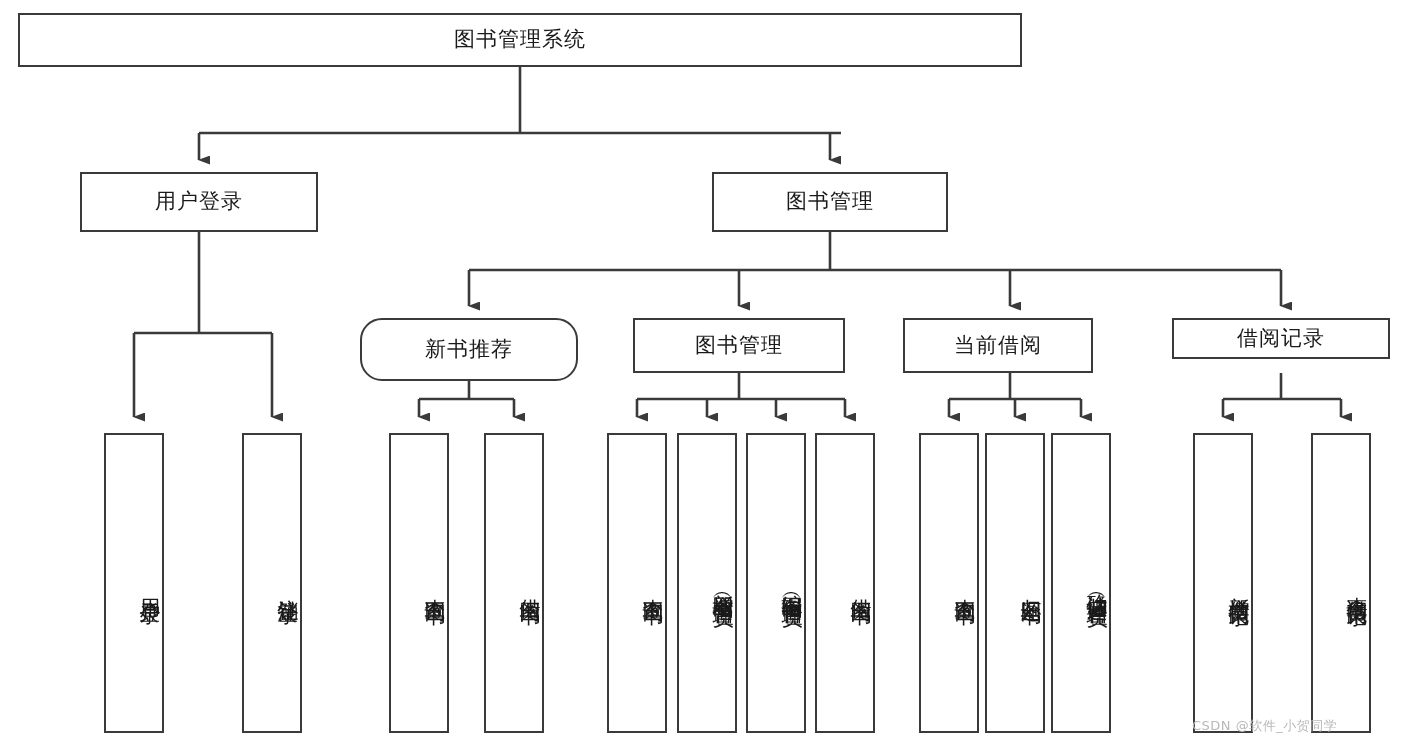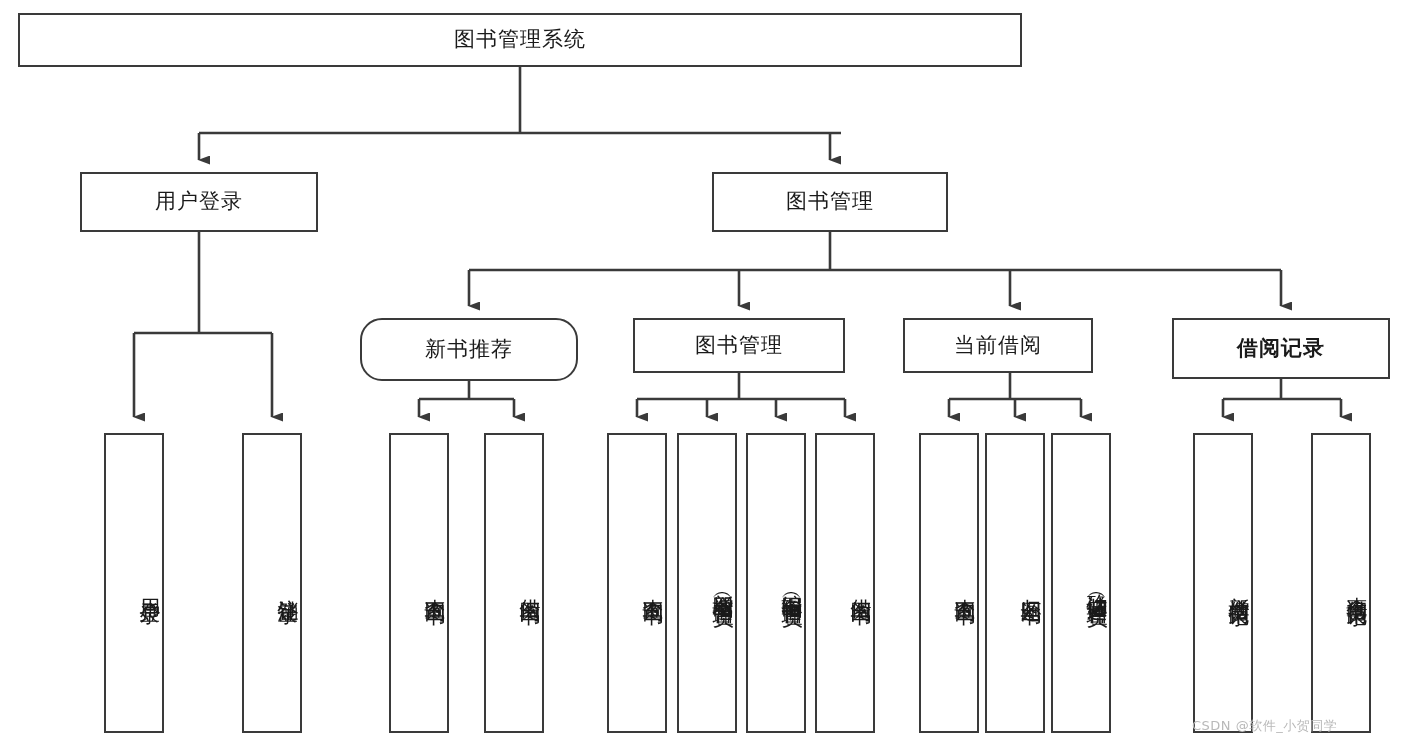--- a/index.html
+++ b/index.html
@@ -130,21 +130,21 @@
 
   <div class="node-box horizontal" style="left:360px; top:318px; width:218px; height:63px;border-radius:22px;">
     <span>新书推荐</span>
   </div>
   <div class="node-box horizontal" style="left:633px; top:318px; width:212px; height:55px;">
     <span>图书管理</span>
   </div>
   <div class="node-box horizontal" style="left:903px; top:318px; width:190px; height:55px;">
     <span>当前借阅</span>
   </div>
-  <div class="node-box horizontal" style="left:1172px; top:318px; width:218px; height:61px;font-weight:bold;">
+  <div class="node-box horizontal" style="left:1172px; top:318px; width:218px; height:41px;">
     <span>借阅记录</span>
   </div>
 
   <div class="node-box vertical" style="left:104px; top:433px; width:60px; height:300px;">
     <span class="vlabel">用户登录</span>
   </div>
   <div class="node-box vertical" style="left:242px; top:433px; width:60px; height:300px;">
     <span class="vlabel">注销登录</span>
   </div>
 

